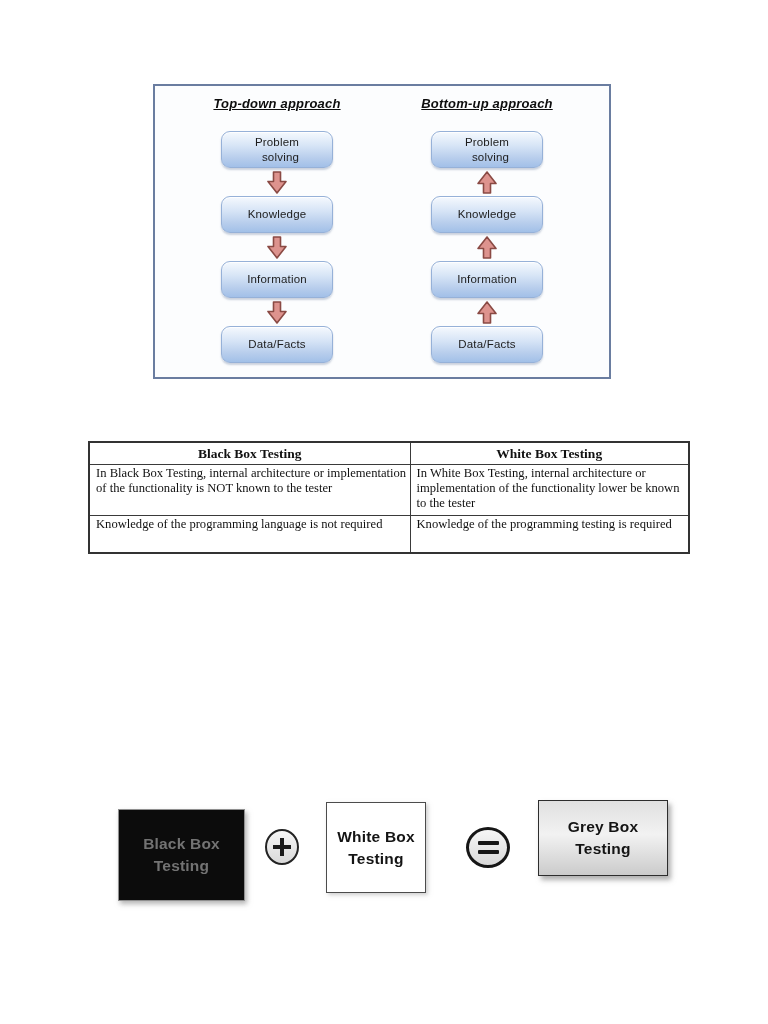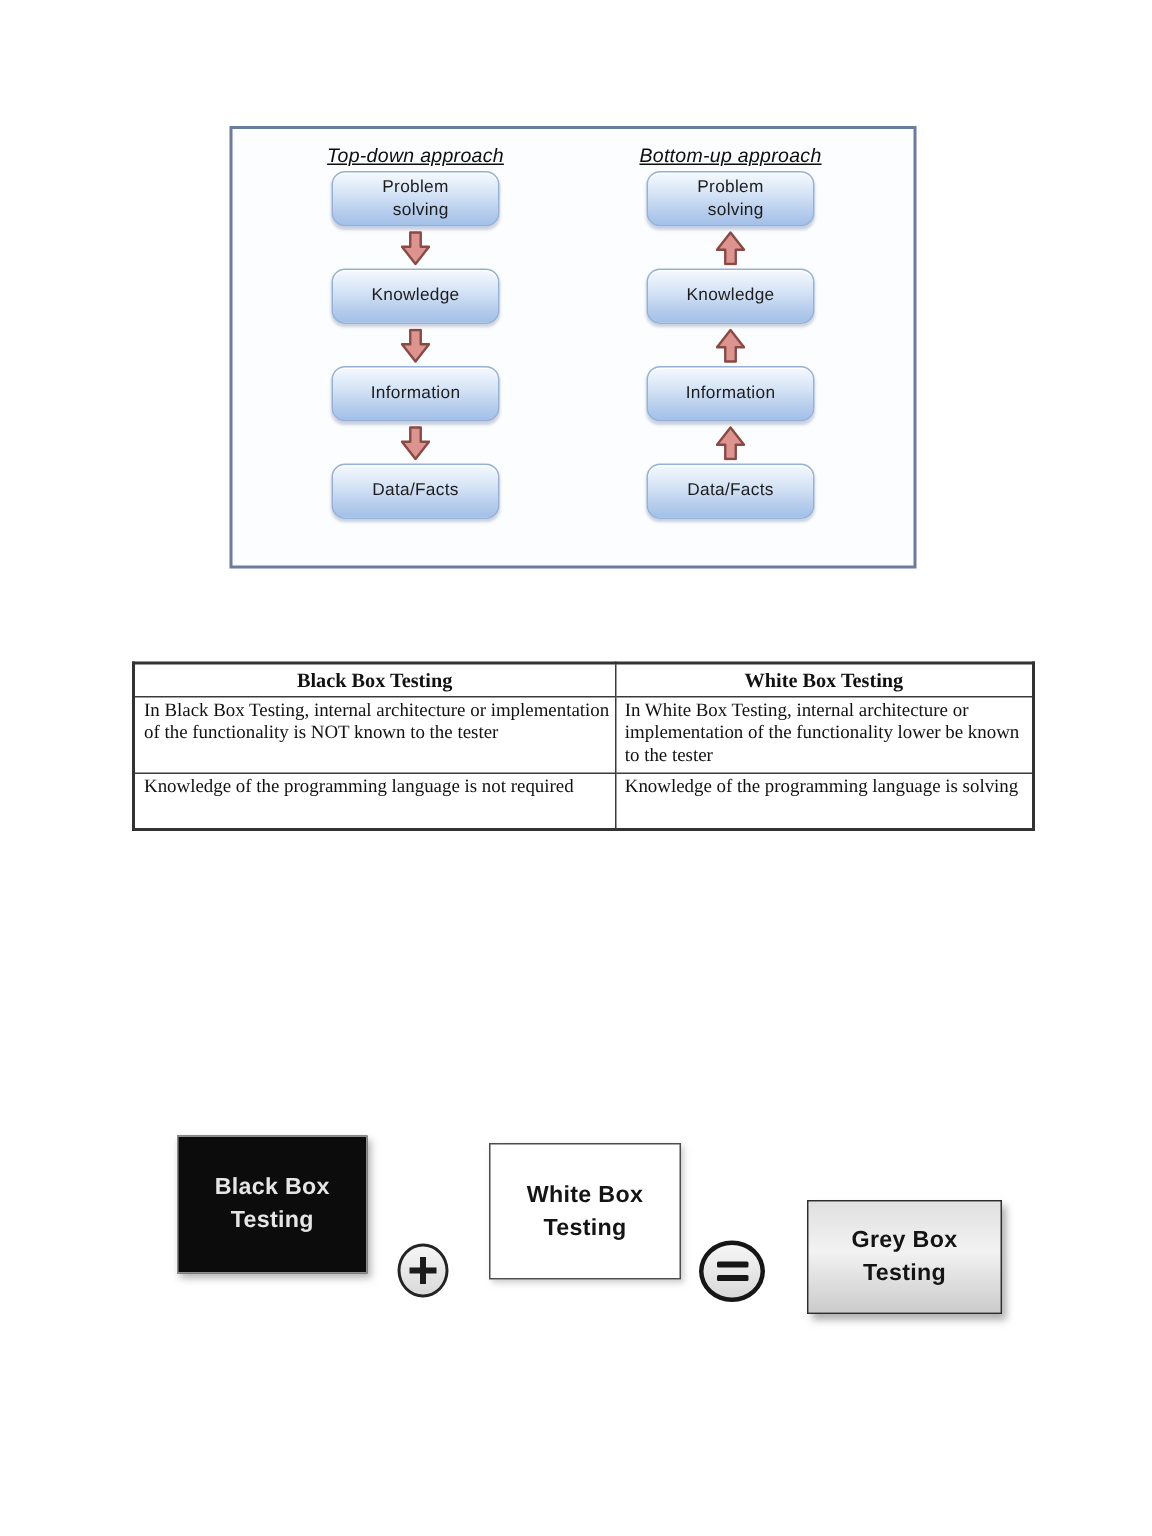--- a/index.html
+++ b/index.html
@@ -9,22 +9,22 @@
   }
 
   
   .diagram-frame{
     position:absolute;left:153px;top:84px;width:454px;height:281px;
     border:2px solid #6a7da0;background:#fcfdfe;box-sizing:content-box;
     display:flex;justify-content:center;gap:86px;padding-top:10px;
   }
   .dcol{display:flex;flex-direction:column;align-items:center;width:124px;}
   .dcol-title{
-    font-size:13px;font-weight:normal;font-style:italic;text-decoration:underline;
-    color:#0d0d0d;margin-bottom:3px;white-space:nowrap;letter-spacing:.2px;
+    font-size:13px;font-weight:bold;font-style:italic;text-decoration:underline;
+    color:#0d0d0d;margin-bottom:20px;white-space:nowrap;letter-spacing:.2px;
   }
   .dbox{
     width:112px;height:37px;box-sizing:border-box;border:1px solid #96b1d8;border-radius:9px;
     background:linear-gradient(180deg,#f5f9fe 0%,#d6e4f6 40%,#b7cdec 75%,#a2c0e8 100%);
     display:flex;align-items:center;justify-content:center;text-align:right;
     font-size:11.5px;font-weight:normal;color:#1c1c1c;white-space:pre-line;line-height:1.25;
     box-shadow:0 2px 2px rgba(110,130,160,.35), inset 0 1px 0 rgba(255,255,255,.85);
     letter-spacing:.2px;
   }
   .arrow-slot{height:28px;display:flex;align-items:center;justify-content:center;}
@@ -45,25 +45,25 @@
   }
   tr.r1{height:48px;} tr.r2{height:48px;} tr.r3{height:42px;} tr.r4{height:38px;margin-left:16px;}
 
   
   .eq-box{
     position:absolute;display:flex;align-items:center;justify-content:center;
     text-align:center;font-weight:bold;font-size:15.5px;line-height:1.4;
     white-space:pre-line;box-sizing:border-box;letter-spacing:.2px;
   }
   .eq-black{
-    left:118px;top:757px;width:127px;height:92px;background:#0c0c0c;color:#e5e5e5;
+    left:118px;top:809px;width:127px;height:92px;background:#0c0c0c;color:#737373;
     border:1px solid #8f8f8f;box-shadow:2px 3px 5px rgba(130,130,130,.6);
   }
   .eq-white{
-    left:326px;top:762px;width:128px;height:91px;background:#ffffff;color:#141414;
+    left:326px;top:802px;width:100px;height:91px;background:#ffffff;color:#141414;
     border:1.5px solid #4c4c4c;box-shadow:2px 2px 4px rgba(160,160,160,.5);
   }
   .eq-grey{
     left:538px;top:800px;width:130px;height:76px;color:#141414;
     background:linear-gradient(180deg,#e0e0e0 0%,#f2f2f2 45%,#cbcbcb 100%);
     border:1.5px solid #2d2d2d;box-shadow:3px 4px 5px rgba(110,110,110,.55);
   }
   .op{
     position:absolute;border-radius:50%;box-sizing:border-box;
     display:flex;align-items:center;justify-content:center;
@@ -146,21 +146,21 @@
         <th>White Box Testing</th>
       </tr>
     </thead>
     <tbody>
       <tr class="r1">
         <td>In Black Box Testing, internal architecture or implementation of the functionality is NOT known to the tester</td>
         <td>In White Box Testing, internal architecture or implementation of the functionality lower be known to the tester</td>
       </tr>
       <tr class="r4">
         <td>Knowledge of the programming language is not required</td>
-        <td>Knowledge of the programming language is solving</td>
+        <td>Knowledge of the programming testing is required</td>
       </tr>
     </tbody>
   </table>
 
   <div class="eq-box eq-black">Black Box
 Testing</div>
 
   <div class="op op-plus">
     <div class="plus-glyph"></div>
   </div>

